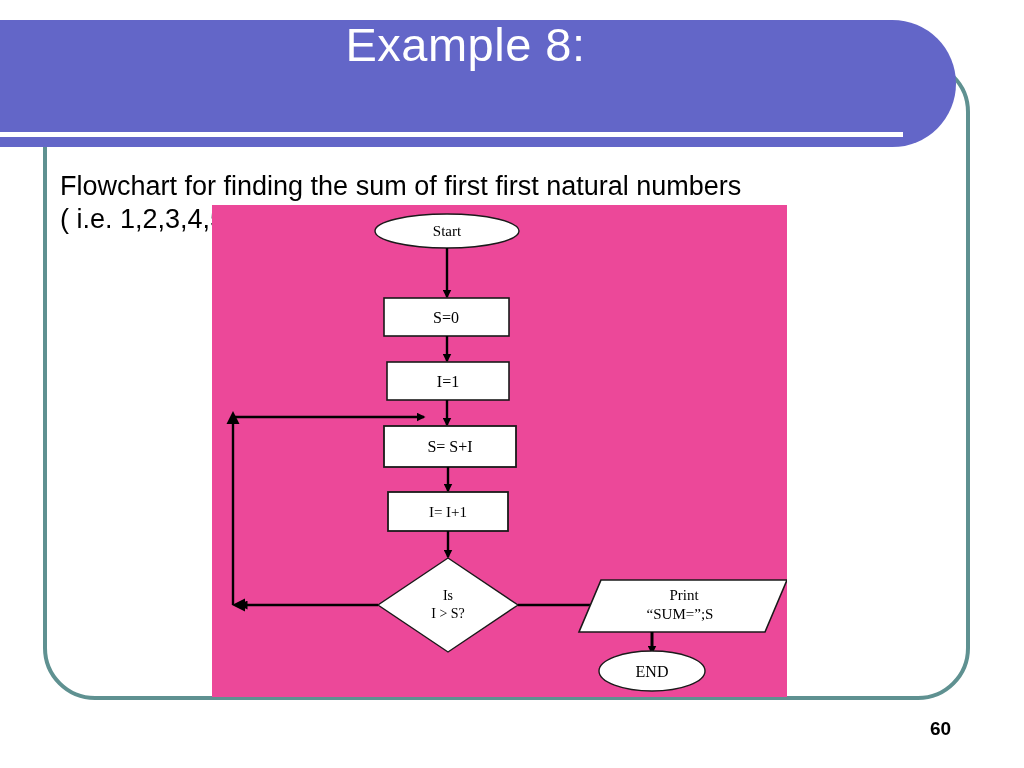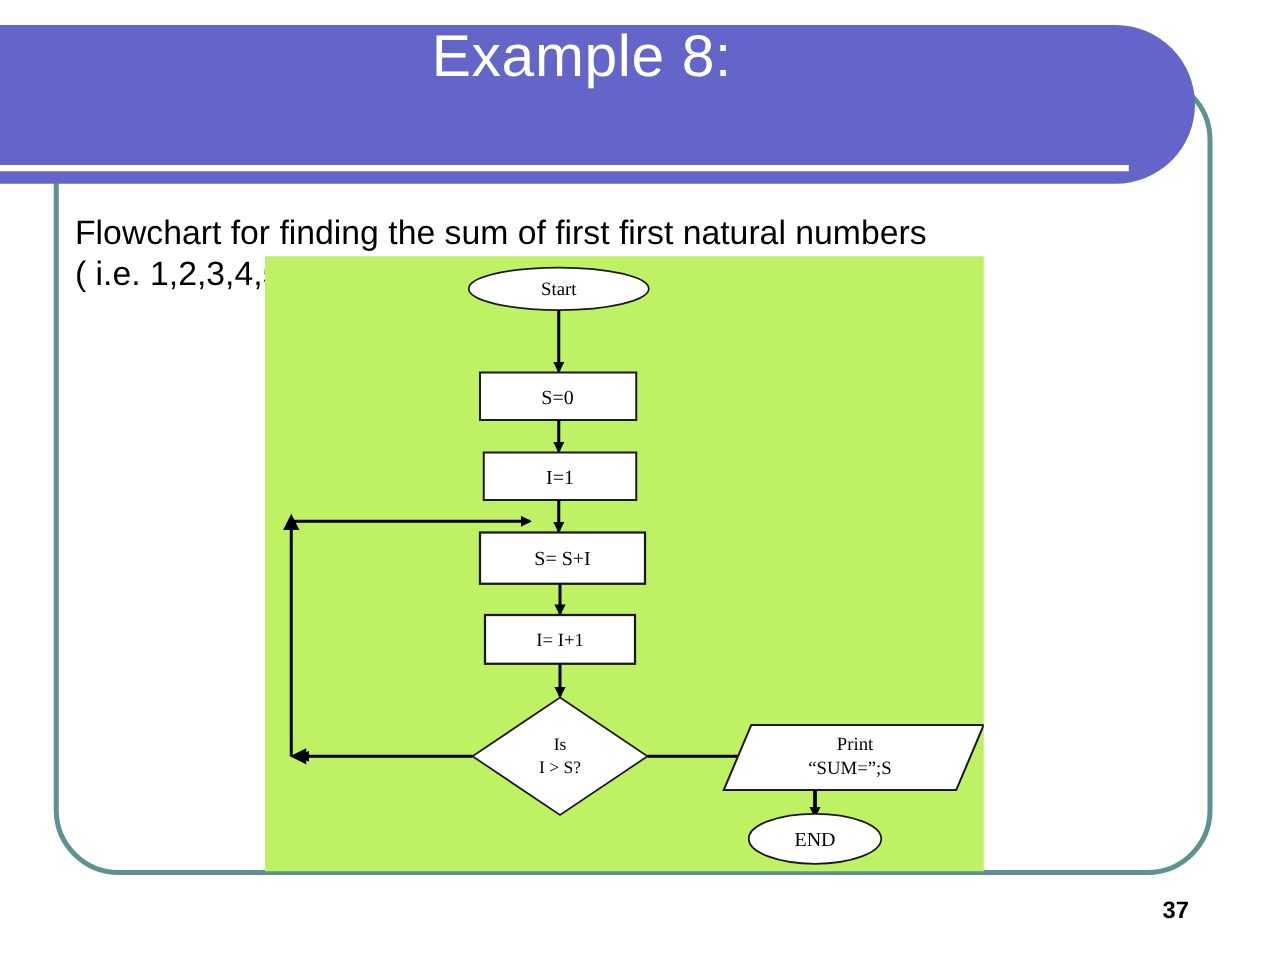--- a/index.html
+++ b/index.html
@@ -74,21 +74,21 @@
     white-space: pre;
   }
 
   
   .flowchart {
     position: absolute;
     left: 212px;
     top: 205px;
     width: 575px;
     height: 492px;
-    background: #bef264;
+    background: #ec4899;
   }
   .flowchart svg { display: block; }
 
   
   .slide-number {
     position: absolute;
     left: 930px;
     top: 718px;
     width: 40px;
     text-align: left;
@@ -181,13 +181,13 @@
       <polygon points="20,400 33,393.5 33,406.5" fill="#000000"></polygon>
 
       <line x1="21" y1="400" x2="21" y2="218" stroke="#000000" stroke-width="2.4"></line>
       <polygon points="21,206 27.5,219 14.5,219" fill="#000000"></polygon>
 
       <line x1="20" y1="212" x2="212" y2="212" stroke="#000000" stroke-width="2.4" marker-end="url(#ah)"></line>
     </g>
   </svg>
 </div>
 
-<div class="slide-number">37</div>
+<div class="slide-number">60</div>
 
 </body></html>

